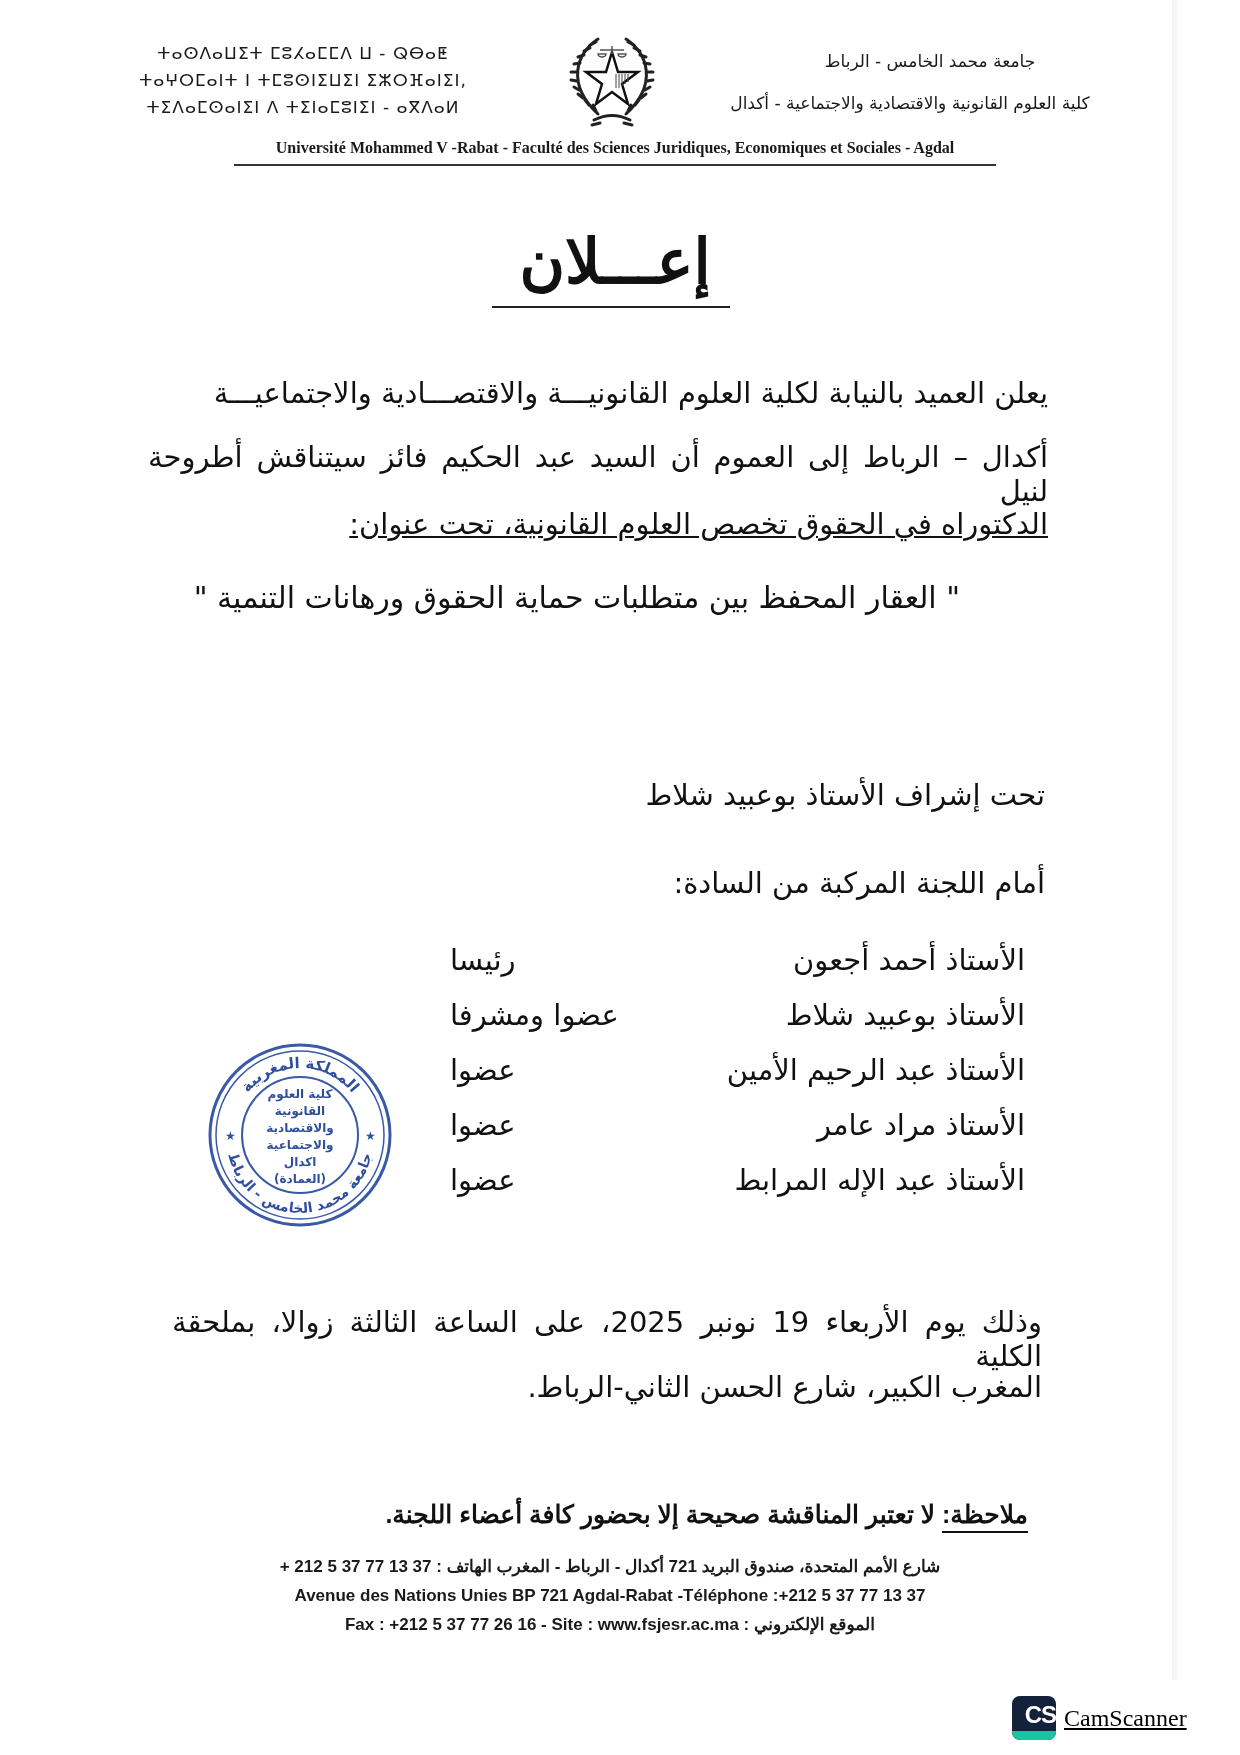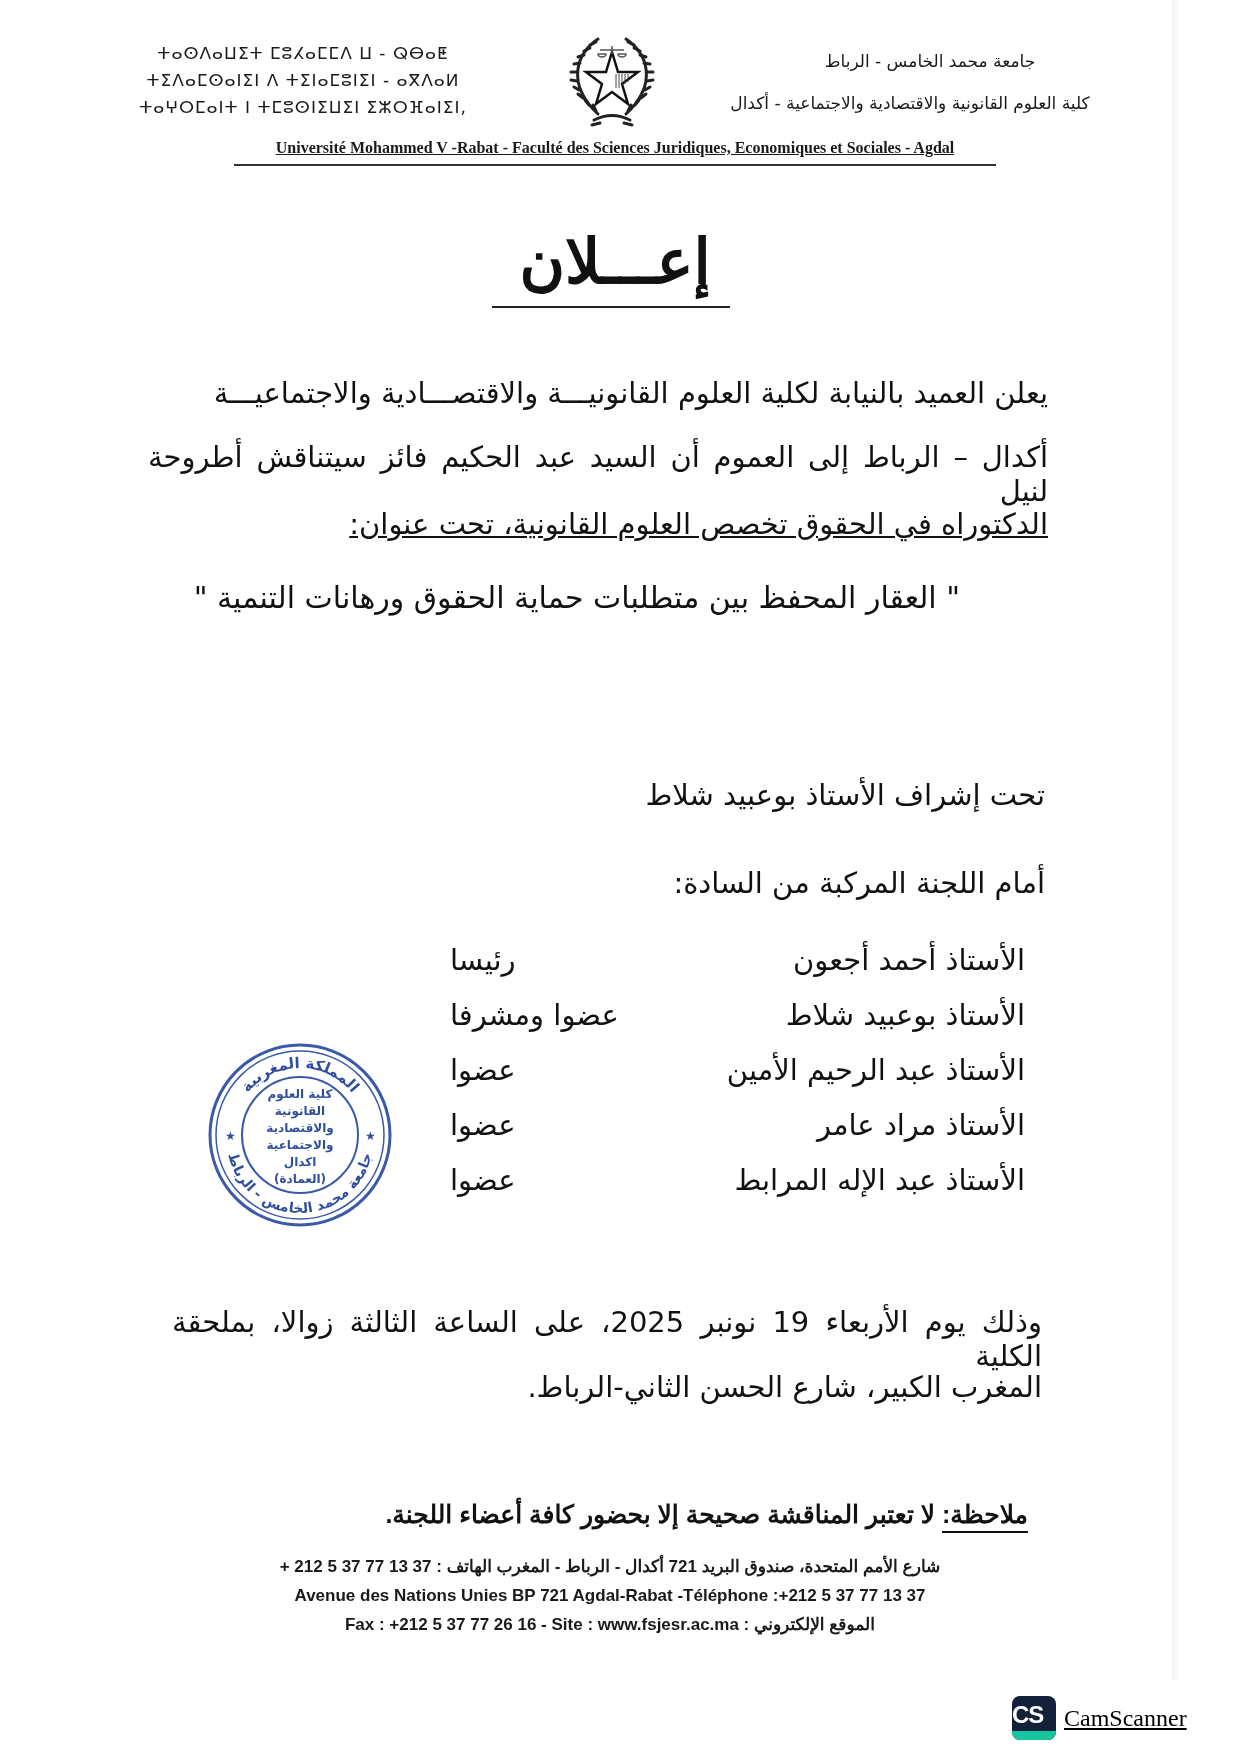--- a/index.html
+++ b/index.html
@@ -19,21 +19,21 @@
     }
     .hdr-arabic {
       position: absolute; left: 700px; top: 40px; width: 420px;
       direction: rtl; text-align: center; font-family: "DejaVu Sans", sans-serif;
       font-size: 17px; line-height: 42px; color: #1a1a1a;
     }
     .hdr-arabic .l1 { padding-left: 40px; }
     .emblem { position: absolute; left: 556px; top: 24px; width: 112px; height: 110px; }
     .hdr-french {
       position: absolute; left: 230px; top: 139px; width: 770px; text-align: center;
-      font-family: "Liberation Serif", serif; font-weight: bold; font-size: 16px; color: #1a1a1a; text-decoration: underline;
+      font-family: "Liberation Serif", serif; font-weight: bold; font-size: 16px; color: #1a1a1a;
     }
     .hdr-rule {
       position: absolute; left: 234px; top: 164px; width: 762px; height: 2px; background: #333;
     }
     
     .title {
       position: absolute; left: 490px; top: 222px; width: 250px; text-align: center;
       direction: rtl; font-family: "DejaVu Serif", serif; font-size: 62px; line-height: 80px;
       font-weight: bold; color: #111; letter-spacing: 4px;
     }
@@ -72,39 +72,39 @@
     .footer {
       position: absolute; left: 240px; top: 1552px; width: 740px; text-align: center;
       font-family: "Liberation Sans", sans-serif; font-weight: bold; font-size: 17px; line-height: 29px; color: #1a1a1a;
     }
     .footer .ar { direction: rtl; }
     
     .camscanner { position: absolute; left: 1012px; top: 1696px; display: flex; align-items: center; }
     .cs-logo {
       width: 44px; height: 44px; border-radius: 8px; overflow: hidden; position: relative;
       background: #13213a; color: #fff; font-family: "Liberation Sans", sans-serif; font-weight: bold;
-      font-size: 24px; display: flex; align-items: center; justify-content: flex-start; letter-spacing: -1px;
+      font-size: 24px; display: flex; align-items: center; justify-content: flex-end; letter-spacing: -1px;
     }
     .cs-logo::after {
       content: ""; position: absolute; left: 0; bottom: 0; width: 100%; height: 9px; background: #19c4a0;
     }
     .cs-logo span { position: relative; top: -3px; }
     .cs-text {
       margin-left: 8px; font-family: "Liberation Serif", serif; font-size: 24px; color: #000000; text-decoration: underline;
     }
   </style>
 </head>
 <body>
 
 <div class="page-shadow"></div>
 
 <div class="hdr-tifinagh">
   <div>ⵜⴰⵙⴷⴰⵡⵉⵜ ⵎⵓⵃⴰⵎⵎⴷ ⵡ - ⵕⴱⴰⵟ</div>
+  <div>ⵜⴰⵖⵔⵎⴰⵏⵜ ⵏ ⵜⵎⵓⵙⵏⵉⵡⵉⵏ ⵉⵣⵔⴼⴰⵏⵉⵏ,</div>
   <div>ⵜⵉⴷⴰⵎⵙⴰⵏⵉⵏ ⴷ ⵜⵉⵏⴰⵎⵓⵏⵉⵏ - ⴰⴳⴷⴰⵍ</div>
-  <div>ⵜⴰⵖⵔⵎⴰⵏⵜ ⵏ ⵜⵎⵓⵙⵏⵉⵡⵉⵏ ⵉⵣⵔⴼⴰⵏⵉⵏ,</div>
 </div>
 
 <svg class="emblem" viewBox="0 0 112 110">
   <g fill="none" stroke="#222" stroke-width="3" stroke-linecap="round">
 
     <path d="M40 18 l-6 3 M34 24 l-6 3 M28 31 l-6 2 M24 39 l-6 1 M21 48 l-6 0 M21 57 l-6 -1 M23 66 l-5 -3 M27 74 l-5 -4 M33 81 l-4 -5 M40 87 l-3 -6"></path>
     <path d="M42 15 C20 30, 10 60, 42 90"></path>
 
     <path d="M72 18 l6 3 M78 24 l6 3 M84 31 l6 2 M88 39 l6 1 M91 48 l6 0 M91 57 l6 -1 M89 66 l5 -3 M85 74 l5 -4 M79 81 l4 -5 M72 87 l3 -6"></path>
     <path d="M70 15 C92 30, 102 60, 70 90"></path>

